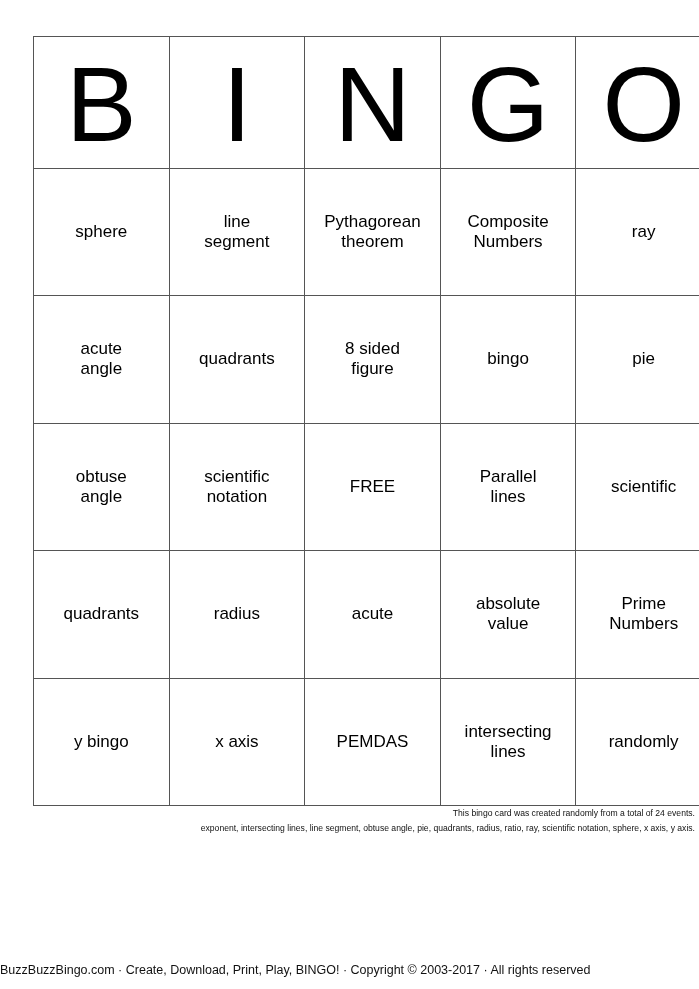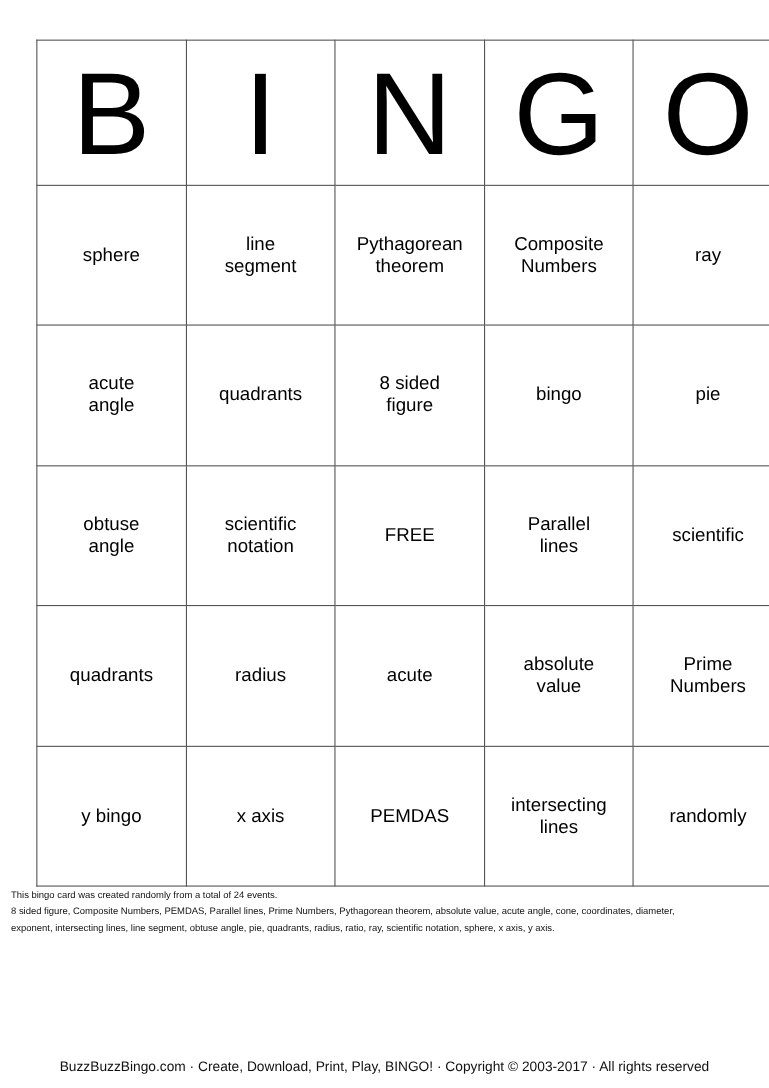--- a/index.html
+++ b/index.html
@@ -6,22 +6,22 @@
   body { width: 699px; height: 989px; position: relative; overflow: hidden;
          font-family: "Liberation Sans", sans-serif; color: #000; }
   .card { position: absolute; left: 33px; top: 36px; width: 633px; height: 759px;
           border-collapse: collapse; table-layout: fixed; }
   .card td { border: 1px solid #555; text-align: center; vertical-align: middle;
              padding: 0 4px; width: 126.6px; height: 126.5px; }
   .hdr td { font-size: 106px; line-height: 1; padding-top: 4px; }
   .cell { font-size: 17px; line-height: 20px; }
   .cell span { display: inline-block; }
   .notes { position: absolute; left: 10px; top: 806px; width: 685px; font-size: 8.6px; line-height: 15px; color: #111; }
-  .notes div { white-space: nowrap; }
-  .footer { position: absolute; left: 0; top: 963px; width: 699px; text-align: center; font-size: 12.5px; color: #111; }
+  .notes div { white-space: nowrap; text-align: right; }
+  .footer { position: absolute; left: 0; top: 963px; width: 699px; font-size: 12.5px; color: #111; }
 </style>
 </head>
 <body>
 
 <table class="card">
   <tbody>
       <tr class="hdr">
     <td>B</td>
     <td>I</td>
     <td>N</td>
@@ -61,17 +61,16 @@
     <td class="cell"><span>x axis</span></td>
     <td class="cell"><span>PEMDAS</span></td>
     <td class="cell"><span>intersecting<br>lines</span></td>
     <td class="cell"><span>randomly</span></td>
   </tr>
 </tbody>
   </table>
 
 <div class="notes">
   <div>This bingo card was created randomly from a total of 24 events.</div>
-  <div>8 sided figure, Composite Numbers, PEMDAS, Parallel lines, Prime Numbers, Pythagorean theorem, absolute value, acute angle, cone, coordinates, diameter,</div>
   <div>exponent, intersecting lines, line segment, obtuse angle, pie, quadrants, radius, ratio, ray, scientific notation, sphere, x axis, y axis.</div>
 </div>
 
 <div class="footer">BuzzBuzzBingo.com · Create, Download, Print, Play, BINGO! · Copyright © 2003-2017 · All rights reserved</div>
 
 </body></html>

